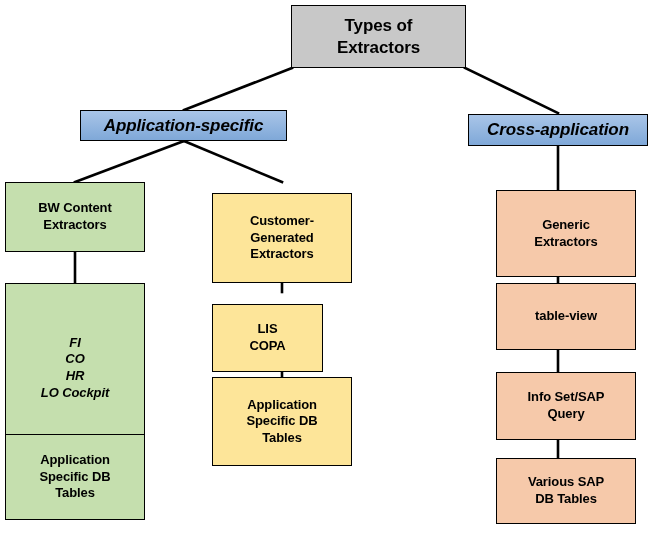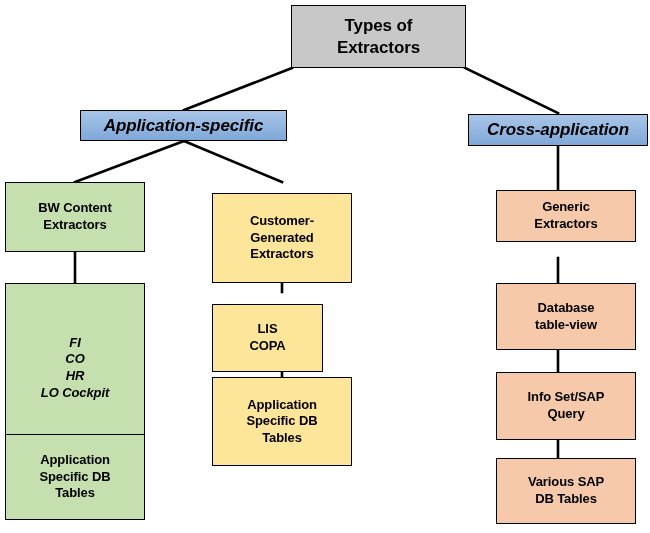--- a/index.html
+++ b/index.html
@@ -124,27 +124,26 @@
     <span class="ln">LIS</span>
     <span class="ln">COPA</span>
   </div>
 
   <div class="node fill-yellow sz-leaf" style="left:212px; top:377px; width:140px; height:89px;">
     <span class="ln">Application</span>
     <span class="ln">Specific DB</span>
     <span class="ln">Tables</span>
   </div>
 
-  <div class="node fill-salmon sz-leaf" style="left:496px; top:190px; width:140px; height:52px;">
+  <div class="node fill-salmon sz-leaf" style="left:496px; top:190px; width:140px; height:87px;">
     <span class="ln">Generic</span>
     <span class="ln">Extractors</span>
   </div>
 
   <div class="node fill-salmon sz-leaf" style="left:496px; top:283px; width:140px; height:67px;">
-    <span class="ln">Database</span>
     <span class="ln">table-view</span>
   </div>
 
   <div class="node fill-salmon sz-leaf" style="left:496px; top:458px; width:140px; height:66px;">
     <span class="ln">Various SAP</span>
     <span class="ln">DB Tables</span>
   </div>
 
   <div class="node fill-salmon sz-leaf" style="left:496px; top:372px; width:140px; height:68px;">
     <span class="ln">Info Set/SAP</span>

